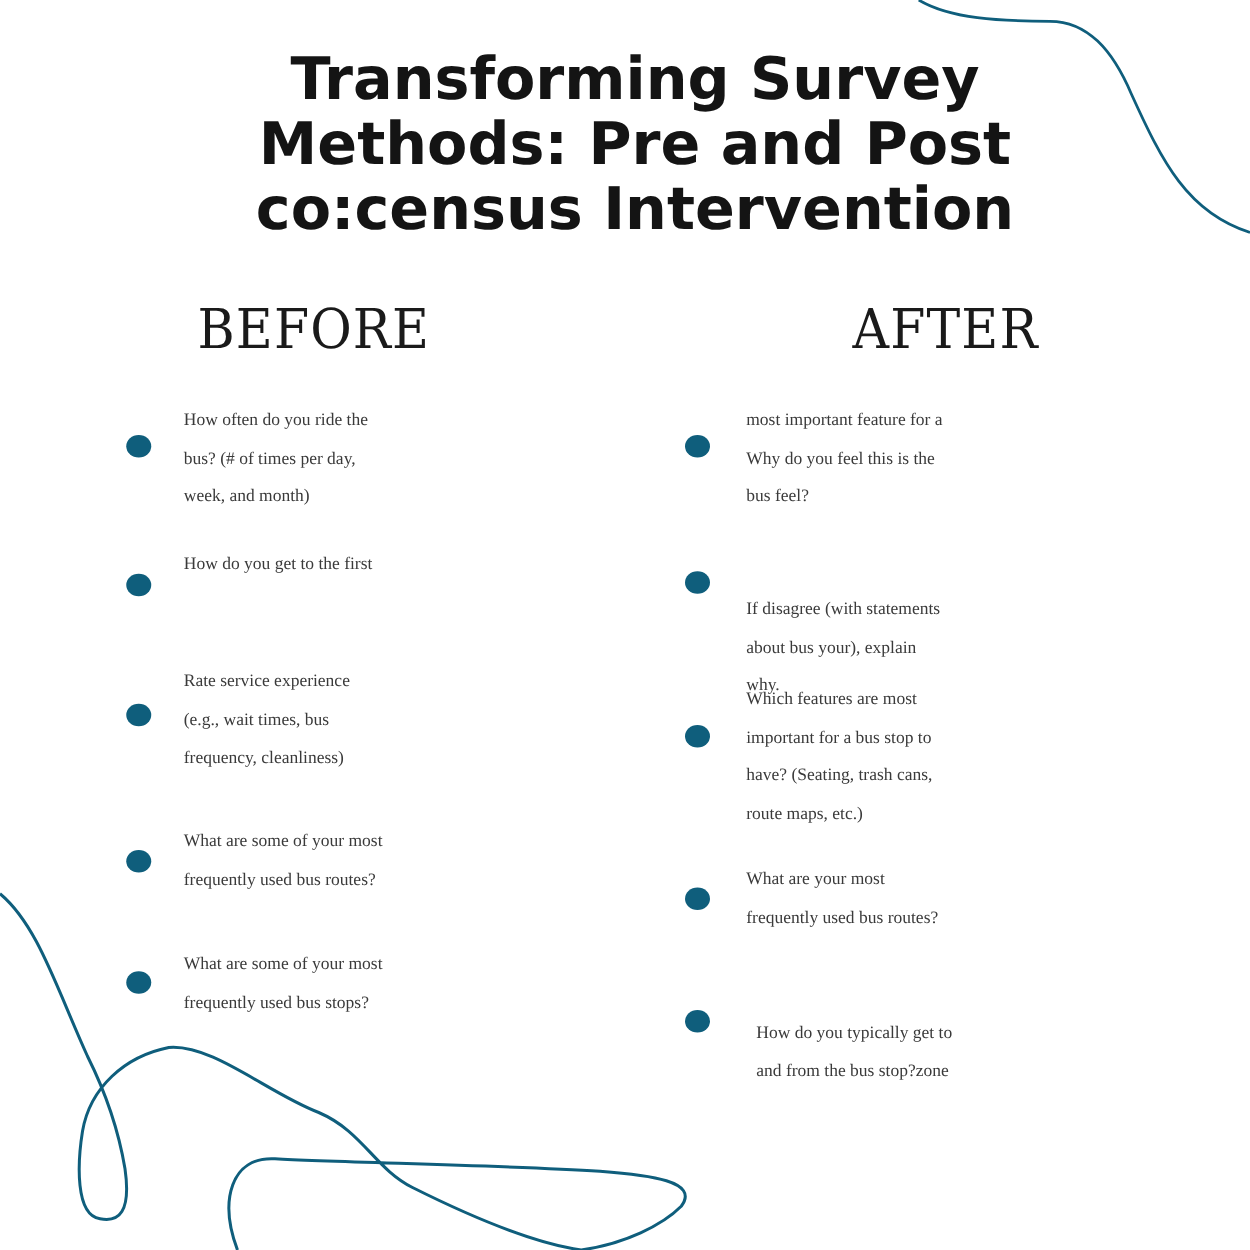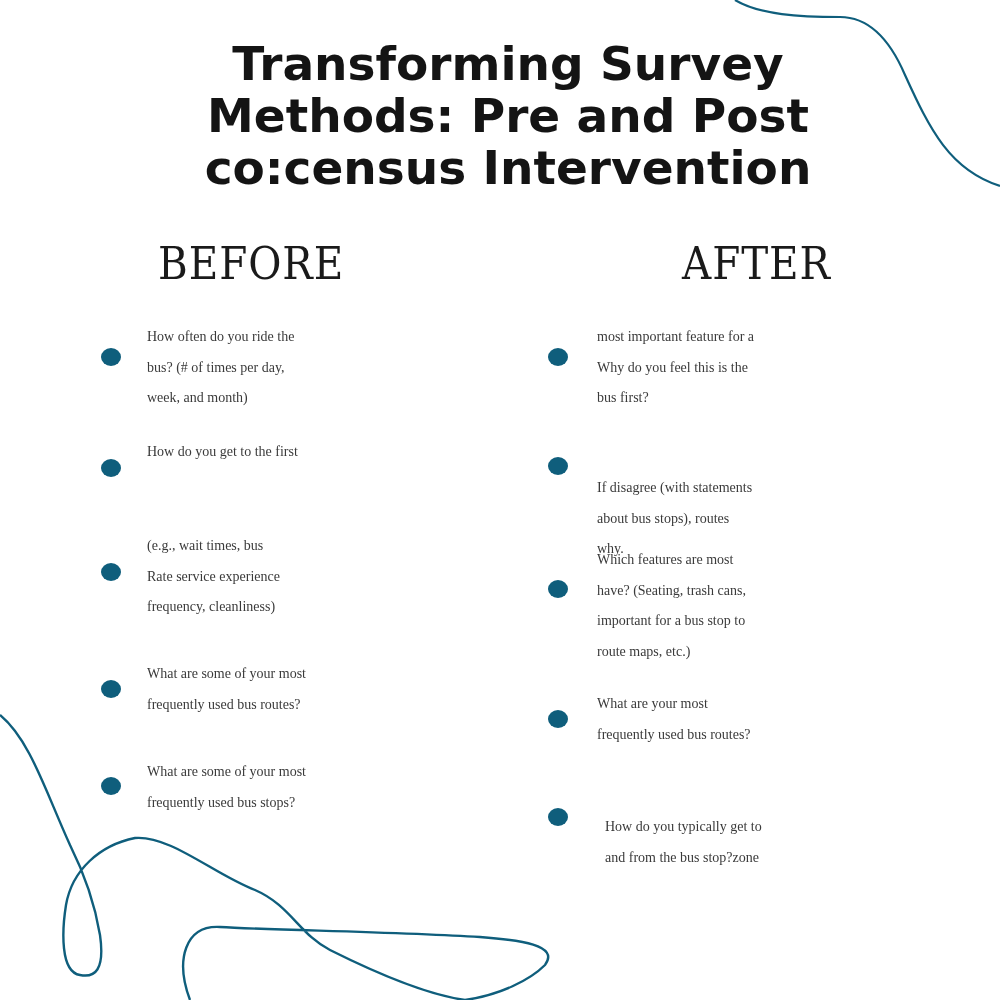--- a/index.html
+++ b/index.html
@@ -54,22 +54,22 @@
     <div>week, and month)</div>
   </div>
 
   <div class="dot" style="left:101px; top:459px;"></div>
   <div class="item" style="left:147px; top:437px;">
     <div>How do you get to the first</div>
   </div>
 
   <div class="dot" style="left:101px; top:563px;"></div>
   <div class="item" style="left:147px; top:531px;">
+    <div>Rate service experience</div>
     <div>(e.g., wait times, bus</div>
-    <div>Rate service experience</div>
     <div>frequency, cleanliness)</div>
   </div>
 
   <div class="dot" style="left:101px; top:680px;"></div>
   <div class="item" style="left:147px; top:659px;">
     <div>What are some of your most</div>
     <div>frequently used bus routes?</div>
   </div>
 
   <div class="dot" style="left:101px; top:777px;"></div>
@@ -77,35 +77,35 @@
     <div>What are some of your most</div>
     <div>frequently used bus stops?</div>
   </div>
 </div>
 
 <div>
   <div class="dot" style="left:548px; top:348px;"></div>
   <div class="item" style="left:597px; top:322px;">
     <div>most important feature for a</div>
     <div>Why do you feel this is the</div>
-    <div>bus first?</div>
+    <div>bus feel?</div>
   </div>
 
   <div class="dot" style="left:548px; top:457px;"></div>
   <div class="item" style="left:597px; top:430px;margin-top:43px;">
     <div>If disagree (with statements</div>
-    <div>about bus stops), routes</div>
+    <div>about bus your), explain</div>
     <div>why.</div>
   </div>
 
   <div class="dot" style="left:548px; top:580px;"></div>
   <div class="item" style="left:597px; top:545px;">
     <div>Which features are most</div>
+    <div>important for a bus stop to</div>
     <div>have? (Seating, trash cans,</div>
-    <div>important for a bus stop to</div>
     <div>route maps, etc.)</div>
   </div>
 
   <div class="dot" style="left:548px; top:710px;"></div>
   <div class="item" style="left:597px; top:689px;">
     <div>What are your most</div>
     <div>frequently used bus routes?</div>
   </div>
 
   <div class="dot" style="left:548px; top:808px;"></div>

